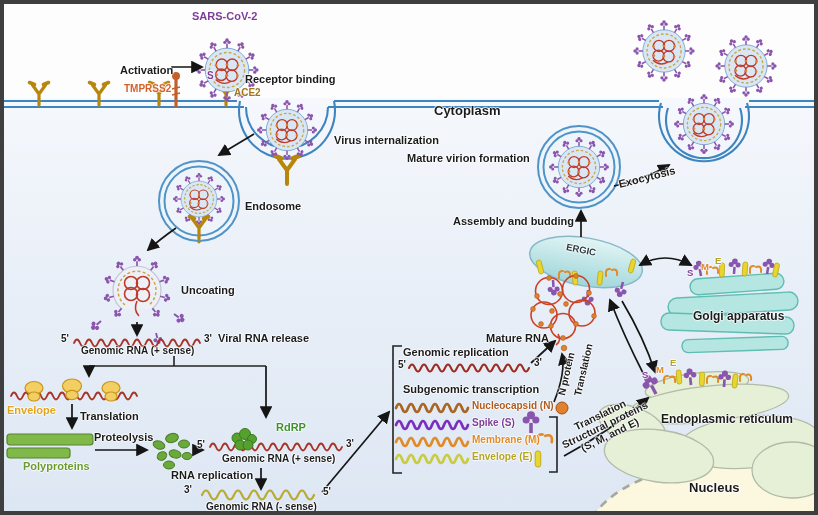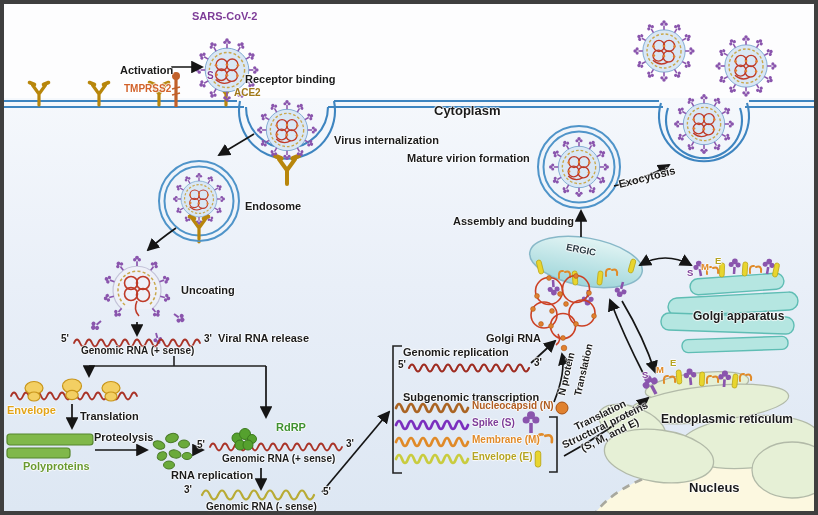--- a/index.html
+++ b/index.html
@@ -344,26 +344,26 @@
   <div class="lbl sm" style="left:342px;top:435px">3'</div>
   <div class="lbl sm" style="left:218px;top:450px">Genomic RNA (+ sense)</div>
   <div class="lbl" style="left:167px;top:466px">RNA replication</div>
   <div class="lbl sm" style="left:180px;top:481px">3'</div>
   <div class="lbl sm" style="left:319px;top:483px">5'</div>
   <div class="lbl sm" style="left:202px;top:498px">Genomic RNA (- sense)</div>
 
   <div class="lbl" style="left:399px;top:343px">Genomic replication</div>
   <div class="lbl sm" style="left:394px;top:356px">5'</div>
   <div class="lbl sm" style="left:530px;top:354px">3'</div>
-  <div class="lbl" style="left:399px;top:388px">Subgenomic transcription</div>
+  <div class="lbl" style="left:399px;top:380px">Subgenomic transcription</div>
   <div class="lbl brown sm" style="left:468px;top:397px">Nucleocapsid (N)</div>
   <div class="lbl purple sm" style="left:468px;top:414px">Spike (S)</div>
   <div class="lbl orange2 sm" style="left:468px;top:431px">Membrane (M)</div>
   <div class="lbl yellow2 sm" style="left:468px;top:448px">Envelope (E)</div>
-  <div class="lbl" style="left:482px;top:329px">Golgi RNA</div>
+  <div class="lbl" style="left:482px;top:329px">Mature RNA</div>
 
   <div class="lbl sm" style="left:563px;top:370px;transform:translate(-50%,-50%) rotate(-77deg)">N protein</div>
   <div class="lbl sm" style="left:580px;top:366px;transform:translate(-50%,-50%) rotate(-77deg)">Translation</div>
 
   <div class="lbl ctr" style="left:601px;top:421px;transform:translate(-50%,-50%) rotate(-26deg);font-size:10.5px">
     <div>Translation</div>
     <div>Structural proteins</div>
     <div>(S, M, and E)</div>
   </div>
 

